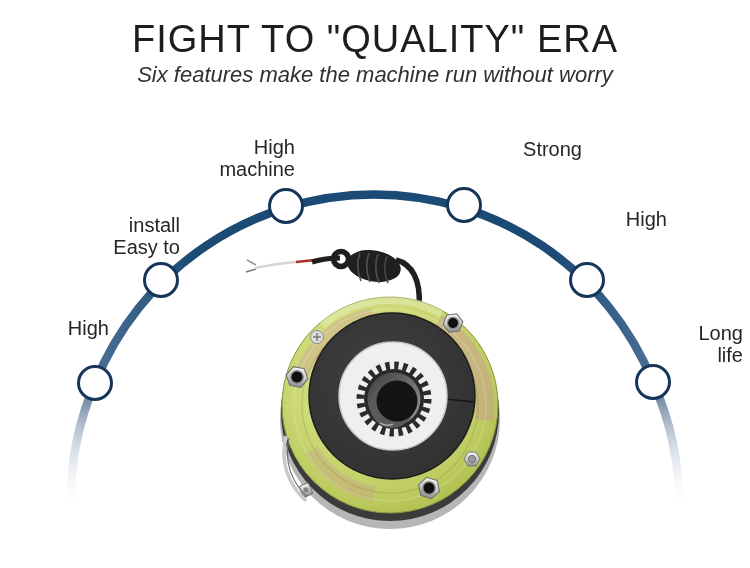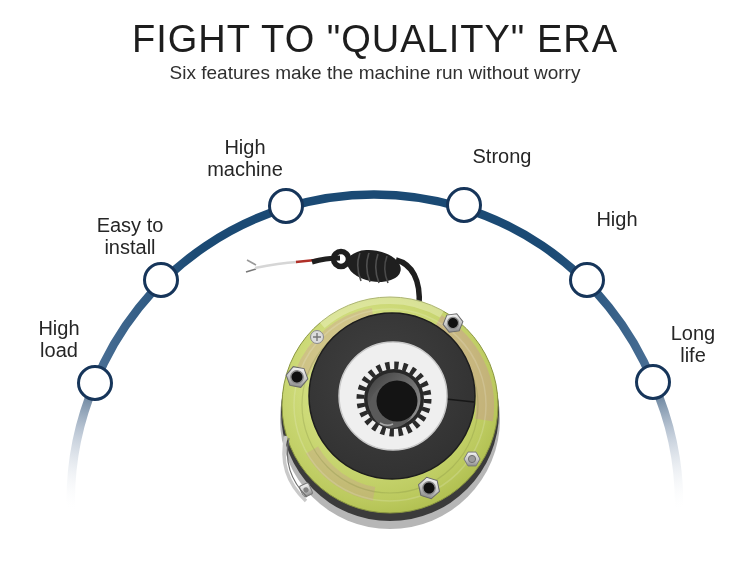--- a/index.html
+++ b/index.html
@@ -6,32 +6,32 @@
   .stage{
     position:relative;width:750px;height:568px;background:#ffffff;overflow:hidden;
     font-family:"Liberation Sans", sans-serif;
   }
   .page-title{
     position:absolute;left:0;right:0;top:18px;text-align:center;
     font-size:38px;font-weight:400;color:#1d1d1d;letter-spacing:1px;white-space:nowrap;
   }
   .page-subtitle{
     position:absolute;left:0;right:0;top:62px;text-align:center;
-    font-size:19px;font-weight:400;color:#303030;
+    font-size:22px;font-weight:400;color:#303030;font-style:italic;
   }
   .diagram-svg{position:absolute;left:0;top:0;width:750px;height:568px;}
   .feature-label{
-    position:absolute;text-align:center;font-size:20px;line-height:22px;
+    position:absolute;text-align:right;font-size:20px;line-height:22px;
     color:#262626;font-weight:400;
   }
   .feature-label span{display:block;}
   .fl-high-load{left:9px;top:317px;width:100px;}
   .fl-easy-install{left:80px;top:214px;width:100px;}
   .fl-high-quality{left:195px;top:136px;width:100px;}
-  .fl-strong-wear{left:422px;top:145px;width:160px;}
+  .fl-strong-wear{left:422px;top:138px;width:160px;}
   .fl-high-precision{left:567px;top:208px;width:100px;}
   .fl-long-life{left:643px;top:322px;width:100px;}
 </style>
 </head>
 <body>
 
 <div class="stage">
 
   <div class="page-title">FIGHT TO "QUALITY" ERA</div>
   <div class="page-subtitle">Six features make the machine run without worry</div>
@@ -156,25 +156,24 @@
         <rect x="-5" y="-6" width="10" height="12" rx="2" fill="url(#silver)" stroke="#7a7a7a" stroke-width="1"></rect>
         <circle r="2.6" fill="#828282"></circle>
       </g>
       <path d="M 286 436 C 280 462 288 484 306 501" fill="none" stroke="#c9c9c9" stroke-width="3.5"></path>
       <path d="M 289 438 C 284 461 291 481 307 497" fill="none" stroke="#6f6f6f" stroke-width="1.2"></path>
     </g>
   </svg>
 
   <div class="feature-label fl-high-load">
     <span>High</span>
-    <span>load</span>
   </div>
   <div class="feature-label fl-easy-install">
+    <span>install</span>
     <span>Easy to</span>
-    <span>install</span>
   </div>
   <div class="feature-label fl-high-quality">
     <span>High</span>
     <span>machine</span>
   </div>
   <div class="feature-label fl-strong-wear">
     <span>Strong</span>
   </div>
   <div class="feature-label fl-high-precision">
     <span>High</span>

